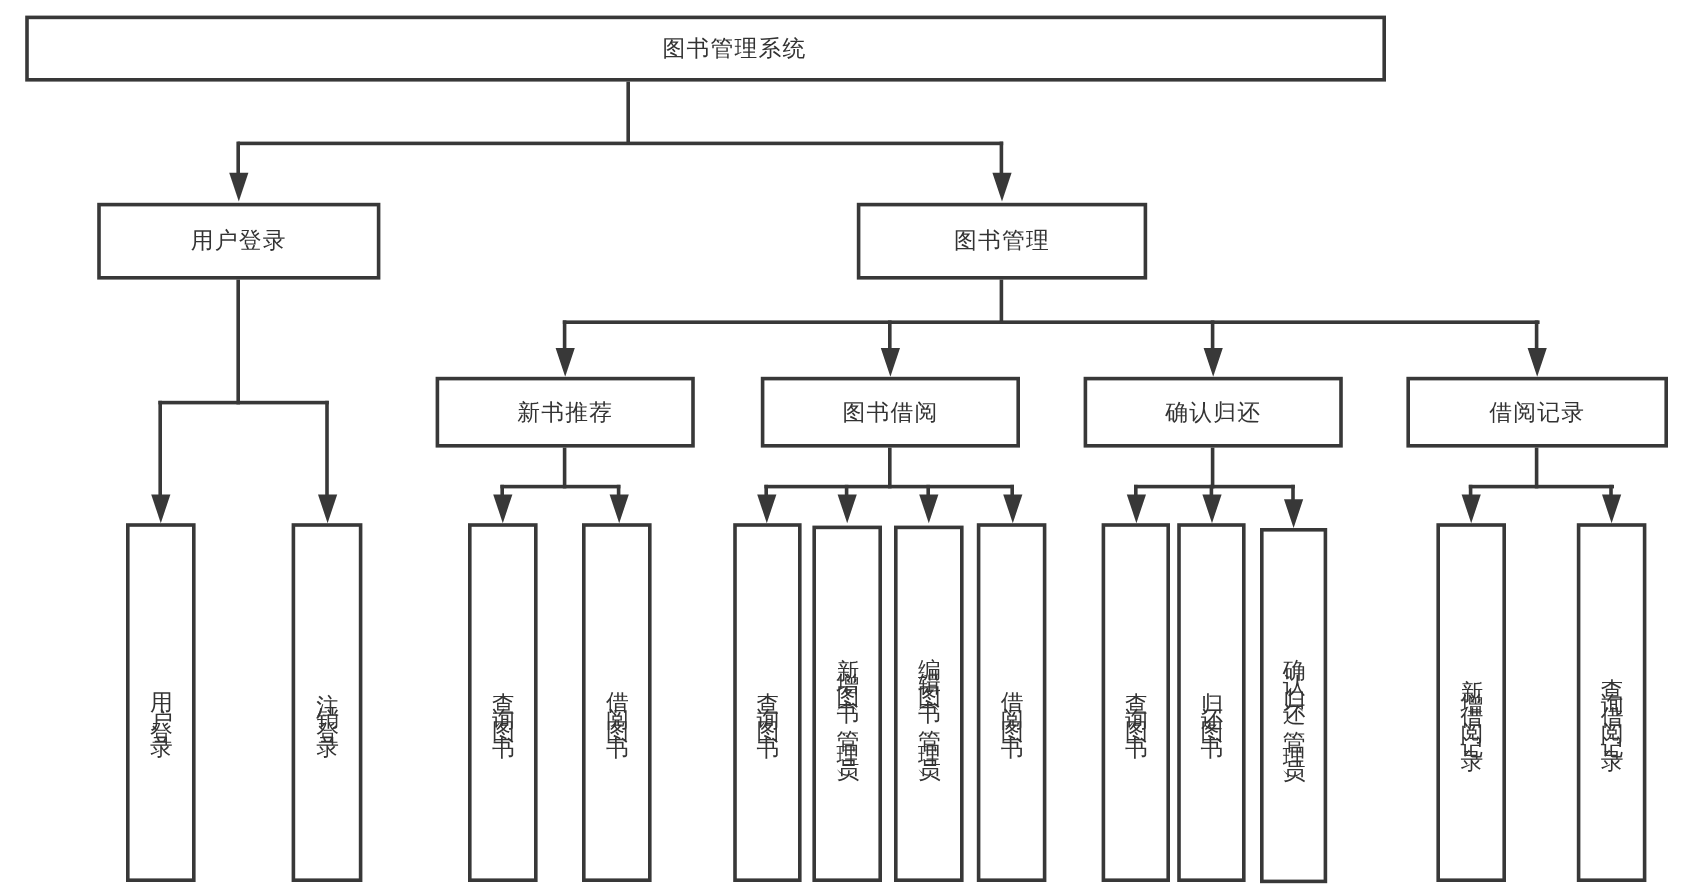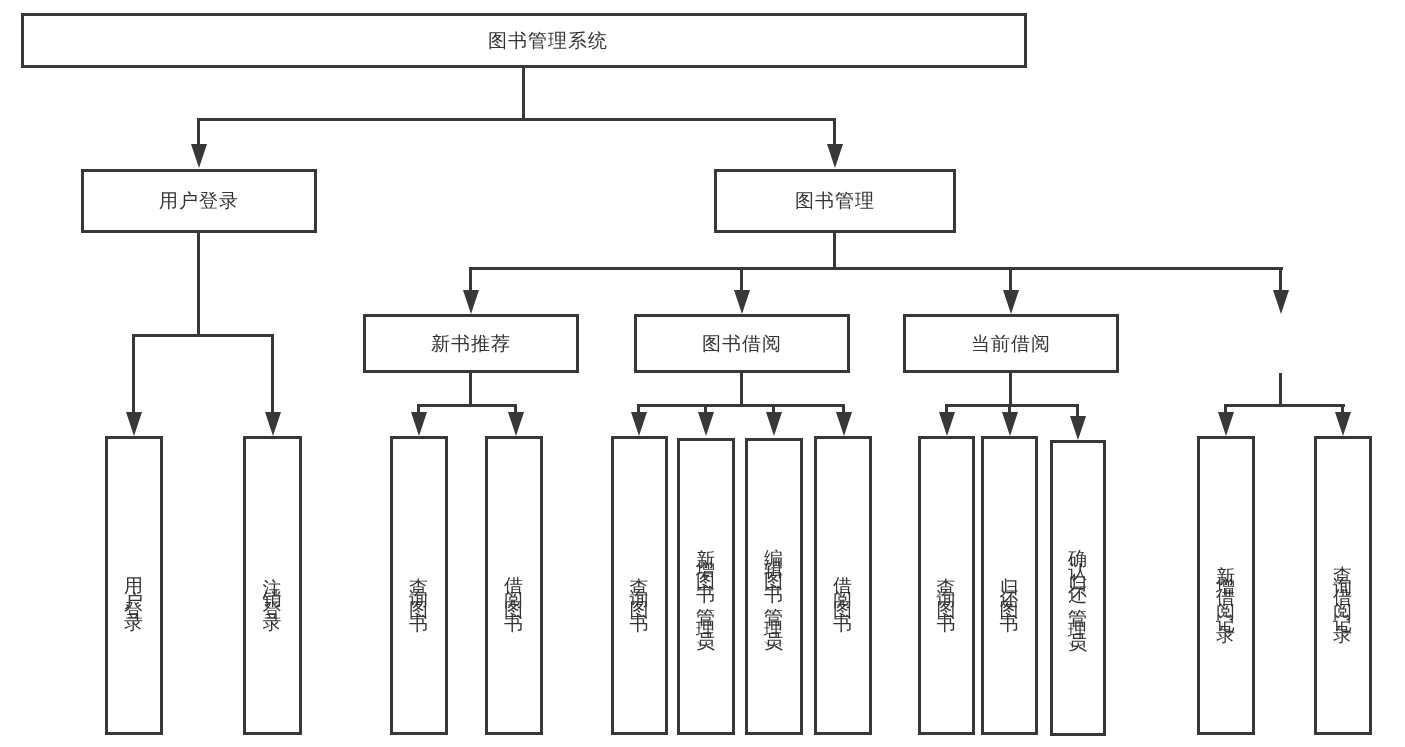--- a/index.html
+++ b/index.html
@@ -54,21 +54,21 @@
     text-shadow: 1px 1px 0 #ffffff;
     z-index: 10;
     white-space: nowrap;
   }
 </style>
 </head>
 <body>
 
 <div class="canvas">
 
-  <div class="box" style="left:21px; top:13px; width:1006px; height:55px;padding-left:48px;">
+  <div class="box" style="left:21px; top:13px; width:1134px; height:55px;padding-left:48px;">
     <span>图书管理系统</span>
   </div>
 
   <div class="vline" style="left:522px; top:68px; height:52px;"></div>
   <div class="hline" style="left:198px; top:118px; width:638px;"></div>
   <div class="vline" style="left:197px; top:118px; height:28px;"></div>
   <div class="arrow" style="left:191px; top:144px;"></div>
   <div class="vline" style="left:833px; top:118px; height:28px;"></div>
   <div class="arrow" style="left:827px; top:144px;"></div>
 
@@ -97,21 +97,24 @@
   <div class="vline" style="left:1279px; top:267px; height:25px;"></div>
   <div class="arrow" style="left:1273px; top:290px;"></div>
 
   <div class="box" style="left:363px; top:314px; width:216px; height:59px;">
     <span>新书推荐</span>
   </div>
   <div class="box" style="left:634px; top:314px; width:216px; height:59px;">
     <span>图书借阅</span>
   </div>
   <div class="box" style="left:903px; top:314px; width:216px; height:59px;">
-    <span>当前借阅</span>
+    <span>确认归还</span>
+  </div>
+  <div class="box" style="left:1172px; top:314px; width:218px; height:59px;">
+    <span>借阅记录</span>
   </div>
 
   <div class="vline" style="left:469px; top:373px; height:34px;"></div>
   <div class="hline" style="left:417px; top:404px; width:100px;"></div>
   <div class="vline" style="left:417px; top:404px; height:12px;"></div>
   <div class="arrow" style="left:411px; top:412px;"></div>
   <div class="vline" style="left:514px; top:404px; height:12px;"></div>
   <div class="arrow" style="left:508px; top:412px;"></div>
 
   <div class="vline" style="left:740px; top:373px; height:34px;"></div>

